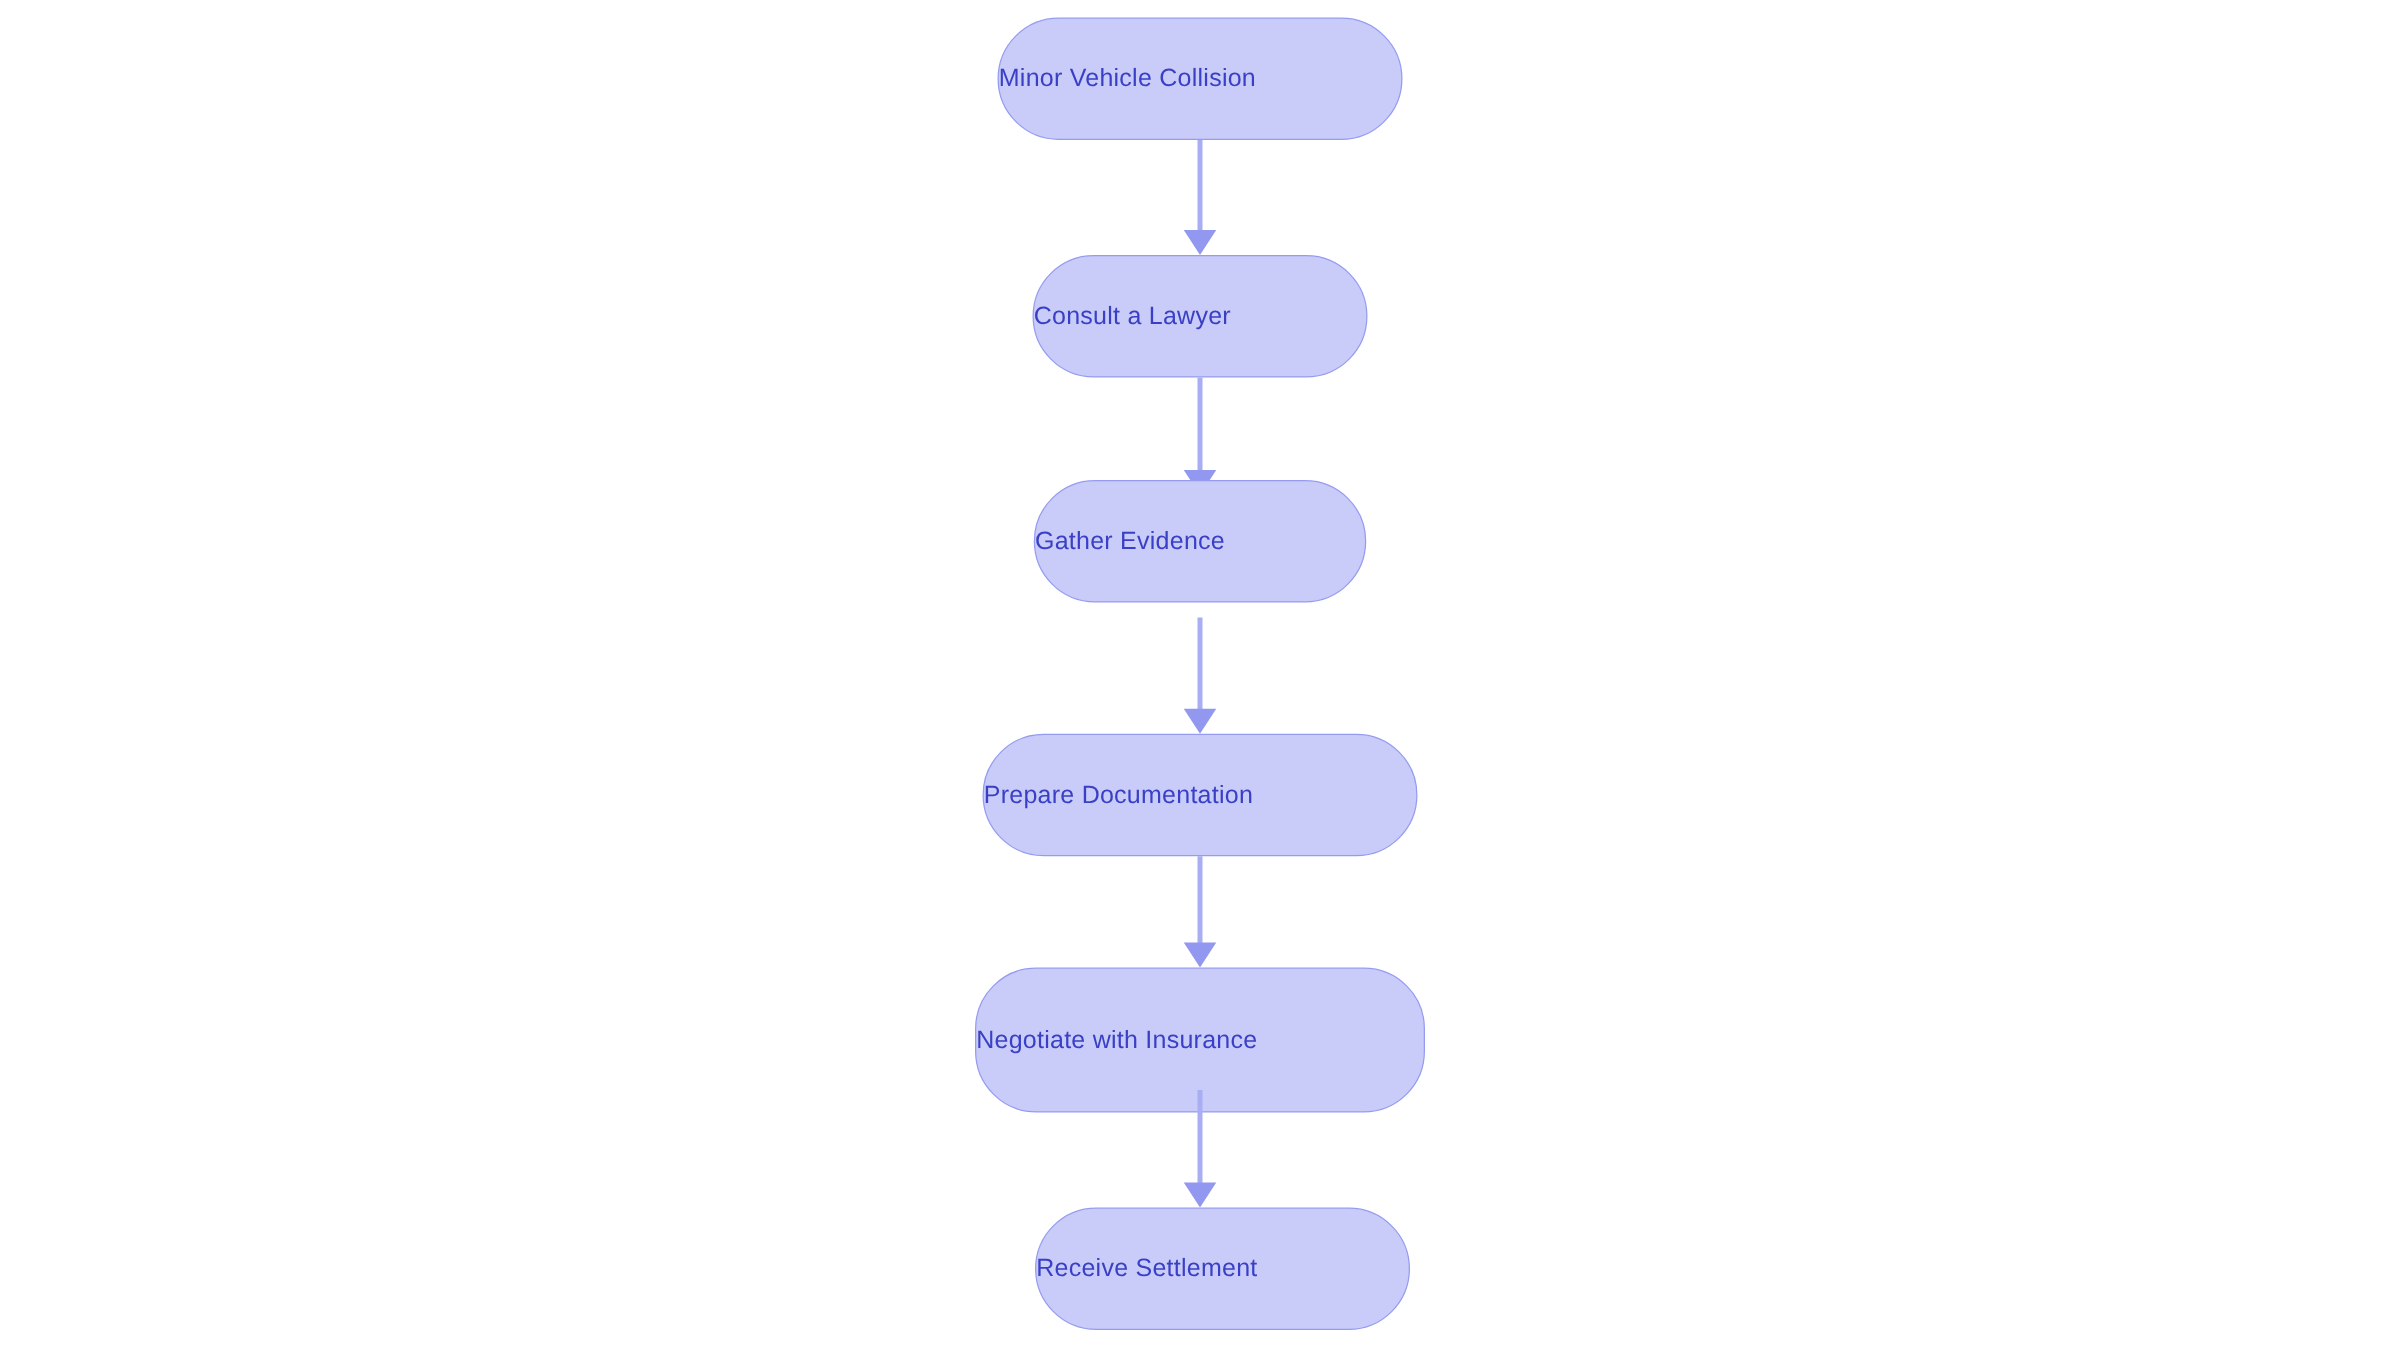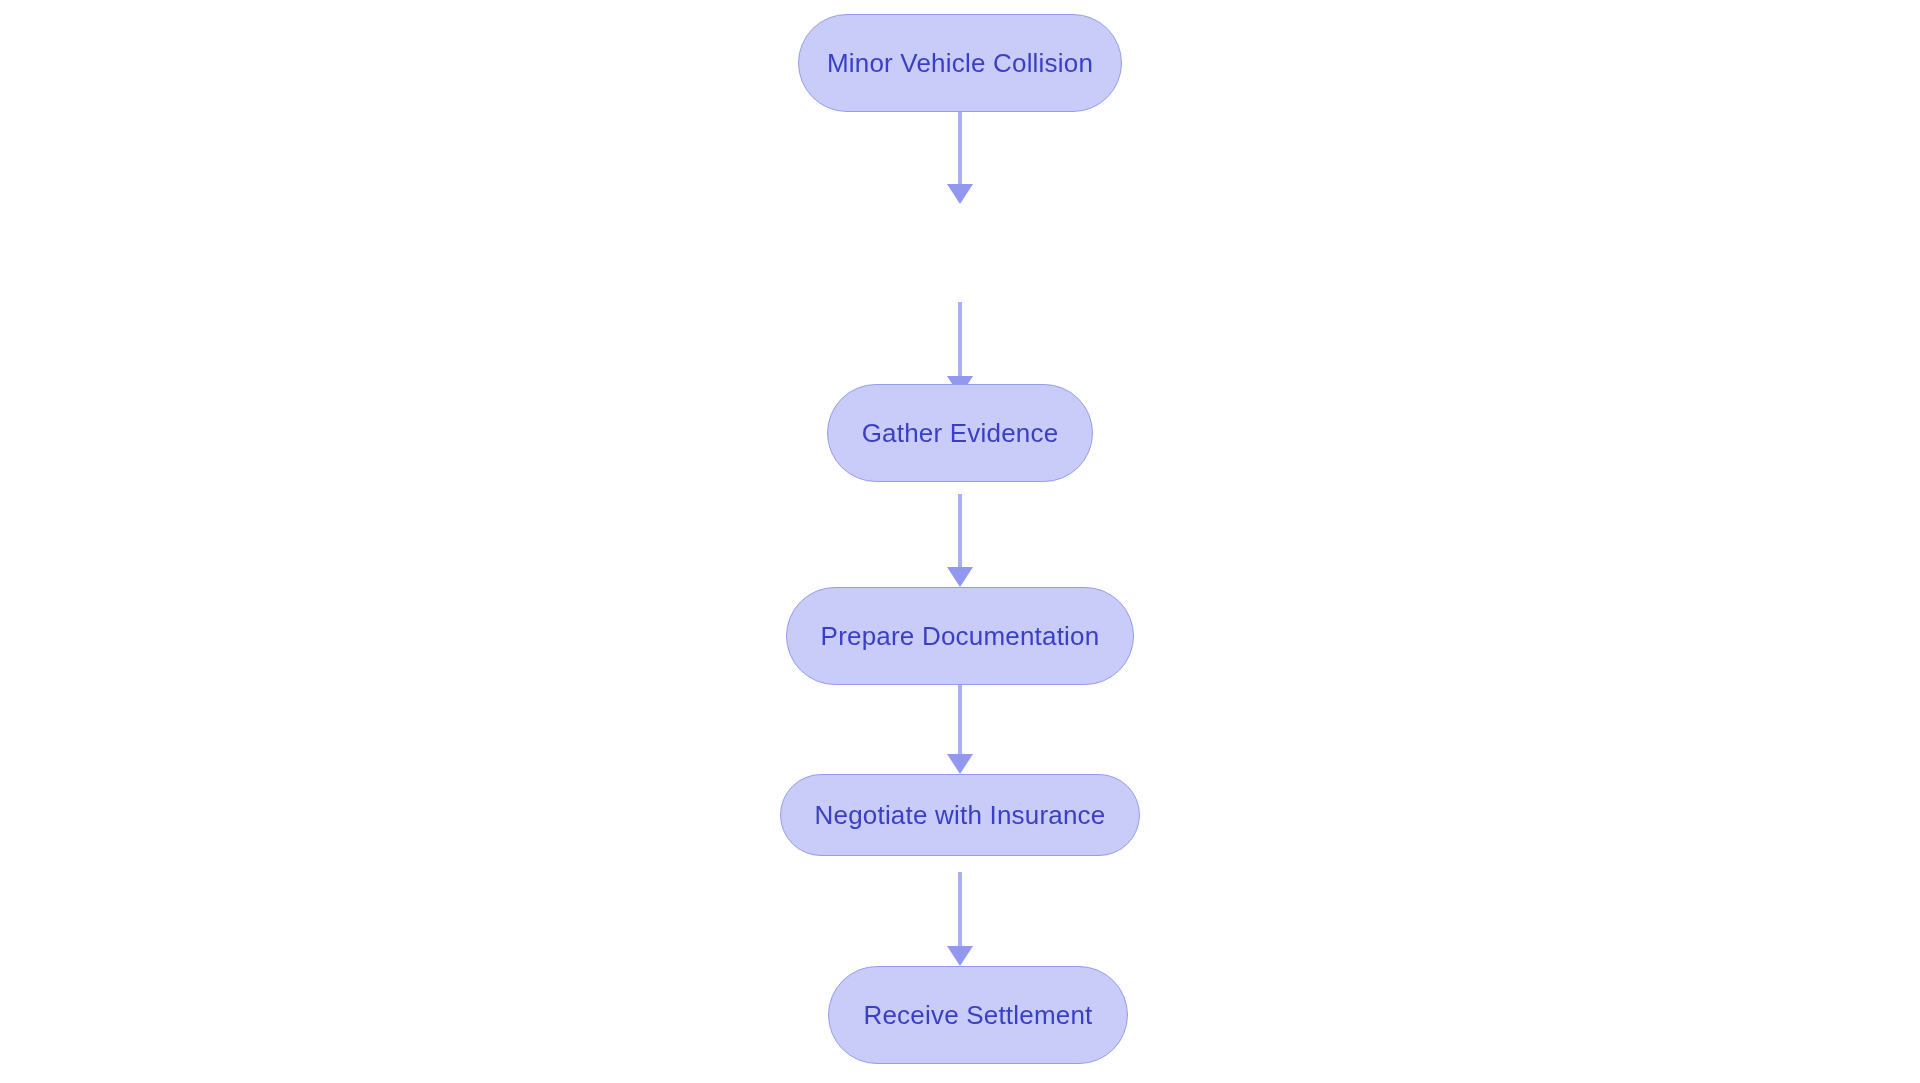--- a/index.html
+++ b/index.html
@@ -23,23 +23,23 @@
     overflow:hidden;
   }
   .node{
     position:absolute;
     box-sizing:border-box;
     background:var(--node-fill);
     border:1.6px solid var(--node-border);
     border-radius:49px;
     display:flex;
     align-items:center;
-    justify-content:center;
+    justify-content:flex-start;
     color:var(--node-text);
-    font-size:26px;
+    font-size:20px;
     font-weight:500;
     letter-spacing:0.2px;
     white-space:nowrap;
   }
   .arrow{
     position:absolute;
     width:26px;
   }
   .arrow .stem{
     position:absolute;
@@ -57,21 +57,21 @@
     height:0;
     border-left:13px solid transparent;
     border-right:13px solid transparent;
     border-top:20px solid var(--arrow-head);
   }
   
   .n0{left:798px;top:14px;width:324px;height:98px;}
   .n1{left:826px;top:204px;width:268px;height:98px;}
   .n2{left:827px;top:384px;width:266px;height:98px;}
   .n3{left:786px;top:587px;width:348px;height:98px;}
-  .n4{left:780px;top:774px;width:360px;height:82px;}
+  .n4{left:780px;top:774px;width:360px;height:116px;}
   .n5{left:828px;top:966px;width:300px;height:98px;}
   
   .a0{left:947px;top:112px;height:92px;}
   .a1{left:947px;top:302px;height:94px;}
   .a2{left:947px;top:494px;height:93px;}
   .a3{left:947px;top:685px;height:89px;}
   .a4{left:947px;top:872px;height:94px;}
 </style>
 </head>
 <body>
@@ -80,20 +80,23 @@
 
   <div class="node n0">
     <span>Minor Vehicle Collision</span>
   </div>
 
   <div class="arrow a0">
     <div class="stem"></div>
     <div class="head"></div>
   </div>
 
+  <div class="node n1">
+    <span>Consult a Lawyer</span>
+  </div>
 
   <div class="arrow a1">
     <div class="stem"></div>
     <div class="head"></div>
   </div>
 
   <div class="node n2">
     <span>Gather Evidence</span>
   </div>
 

